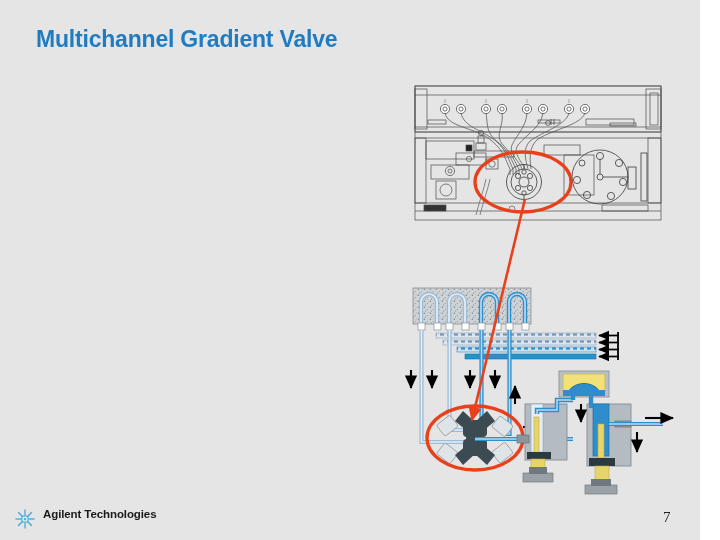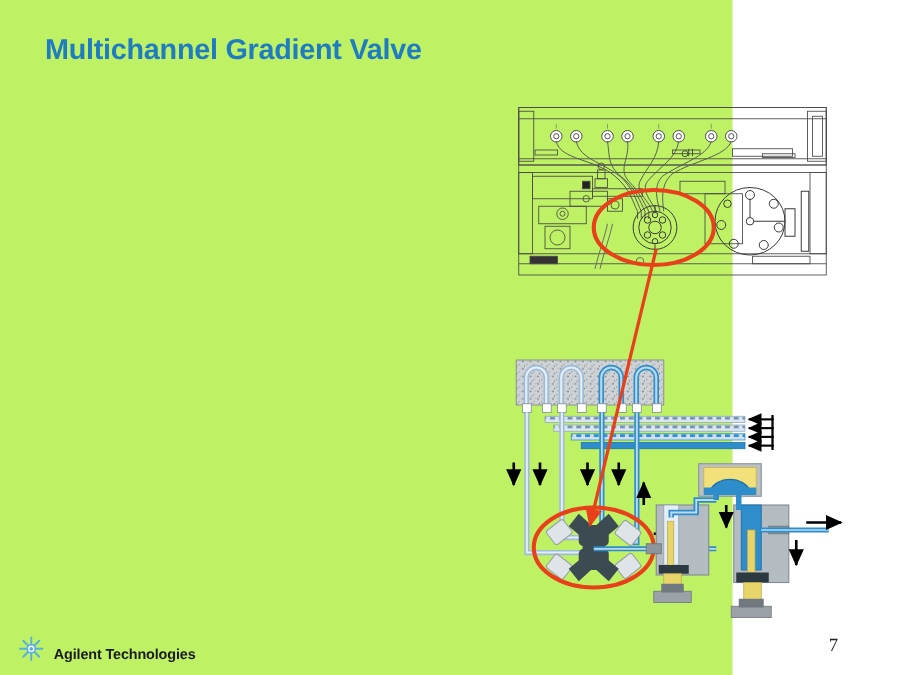--- a/index.html
+++ b/index.html
@@ -10,23 +10,23 @@
     width: 720px;
     height: 540px;
     background: #ffffff;
     font-family: "Liberation Sans", sans-serif;
     overflow: hidden;
     position: relative;
   }
   .slide {
     position: absolute;
     left: 0; top: 0;
-    width: 586px;
+    width: 700px;
     height: 540px;
-    background: #bef264;
+    background: #e5e5e5;
   }
 
   
   .slide-title {
     position: absolute;
     left: 36px;
     top: 27px;
     width: 640px;
     font-size: 23px;
     font-weight: bold;
@@ -64,21 +64,21 @@
     background: #000;
     border-radius: 50%;
   }
 
   
   .footer-logo {
     position: absolute;
     left: 14px;
     top: 508px;
     display: flex;
-    align-items: flex-end;
+    align-items: flex-start;
     gap: 7px;
   }
   .logo-text {
     font-family: "Liberation Sans", sans-serif;
     font-size: 11.5px;
     font-weight: bold;
     color: #1a1a1a;
     letter-spacing: -0.1px;
   }
   .page-num {

